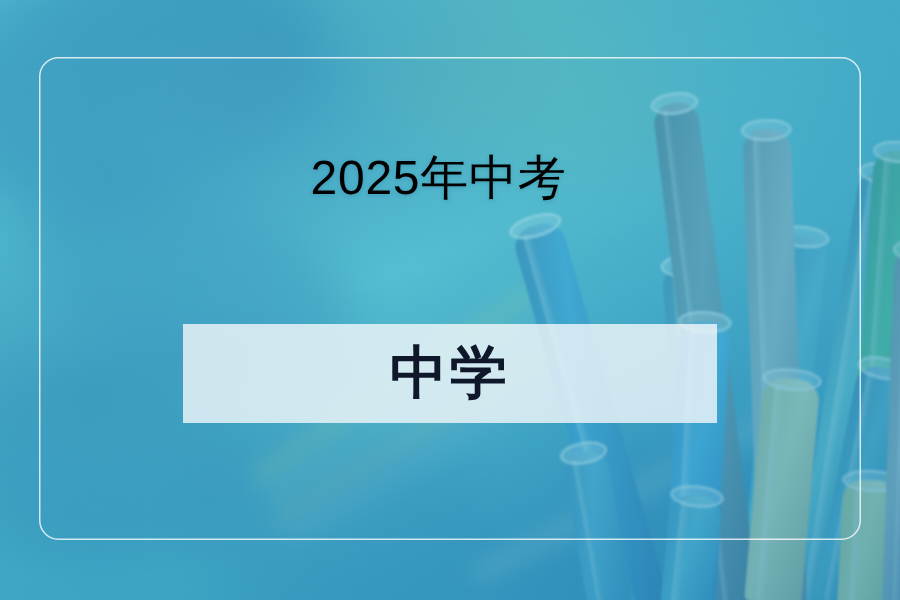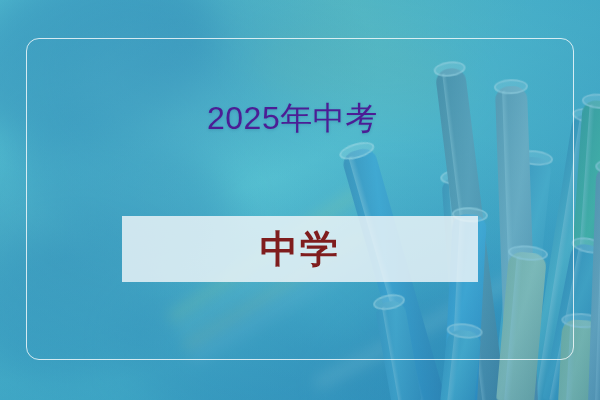--- a/index.html
+++ b/index.html
@@ -127,21 +127,21 @@
   }
 
   
   .title-block {
     position: absolute;
     left: 207px;
     top: 97px;
     width: 330px;
   }
   .title-line {
-    color: #4c1d95;
+    color: #000000;
     font-size: 32px;
     line-height: 42px;
     font-weight: 400;
     letter-spacing: 0.5px;
     white-space: nowrap;
     text-shadow: 0 1px 3px rgba(30,90,130,0.28);
   }
 
   
   .keyword-band {
@@ -150,21 +150,21 @@
     top: 216px;
     width: 356px;
     height: 66px;
     background: rgba(243,248,250,0.80);
     box-sizing: border-box;
     display: flex;
     align-items: center;
     justify-content: center;
   }
   .keyword-text {
-    color: #7f1d1d;
+    color: #0f172a;
     font-size: 38px;
     font-weight: bold;
     letter-spacing: 2px;
     line-height: 1;
   }
 </style>
 </head>
 <body>
 
 <div class="banner">

